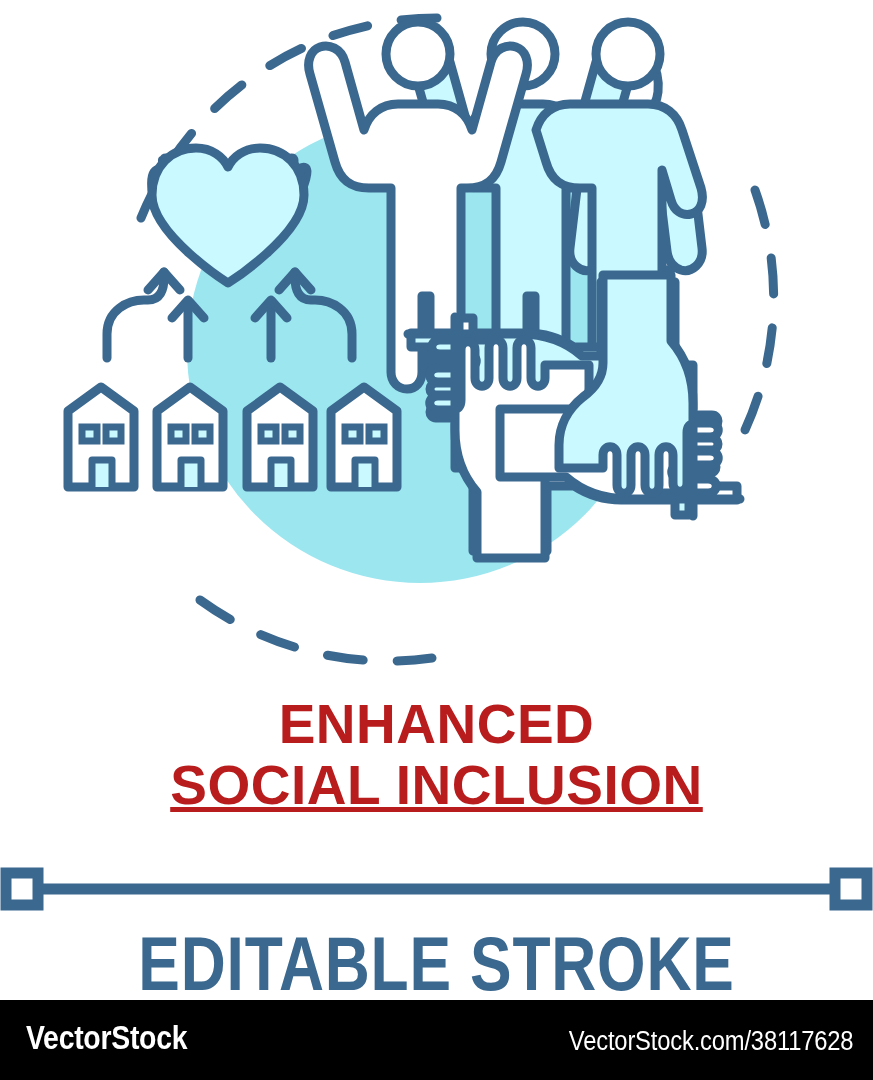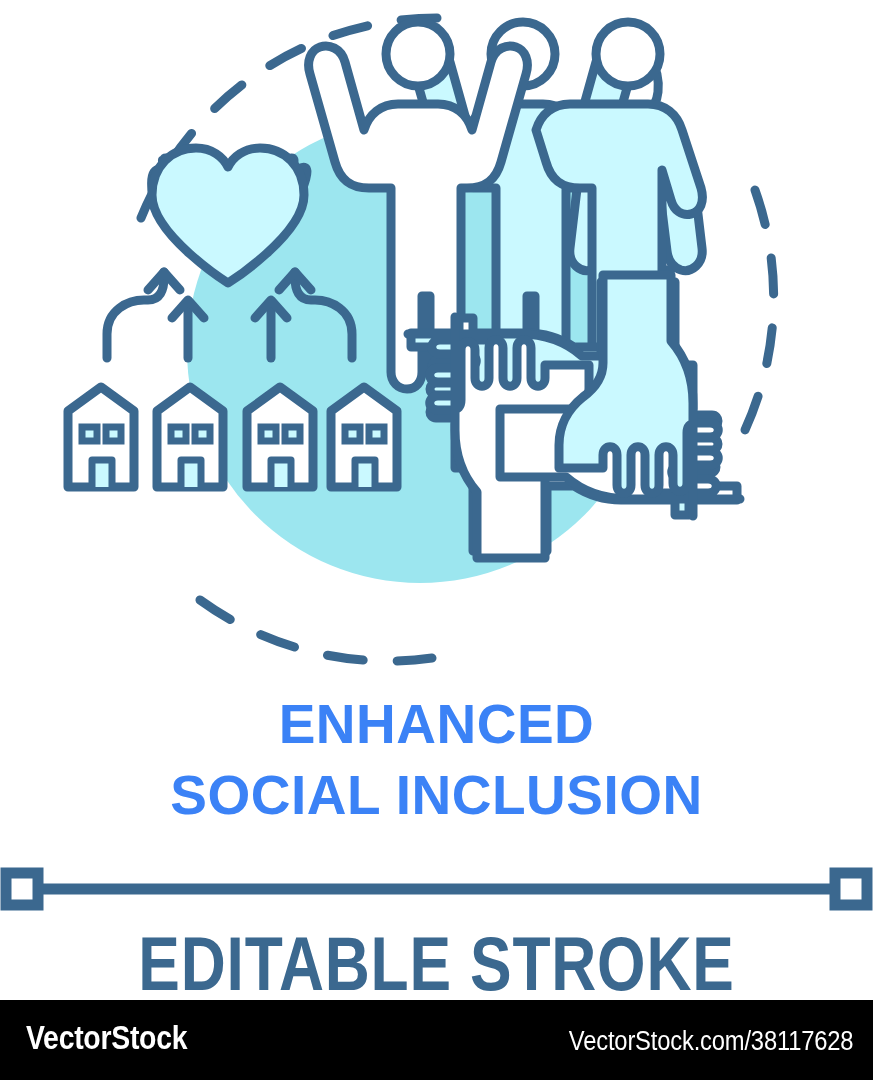--- a/index.html
+++ b/index.html
@@ -40,27 +40,28 @@
     width: 873px;
     text-align: center;
     line-height: 1.0;
   }
   .title-line {
     display: block;
     font-family: "Liberation Sans", sans-serif;
     font-weight: bold;
     font-size: 55px;
     letter-spacing: 0.5px;
-    color: #3b82f6;
+    color: #b91c1c;
     margin: 0;
     padding: 0;
   }
   .title-line.line2 {
-    margin-top: 16px;
+    margin-top: 6px;
     font-size: 55px;
+    text-decoration: underline;
   }
 
   
   #stroke-indicator {
     position: absolute;
     left: 0;
     top: 858px;
     width: 873px;
     height: 62px;
   }

